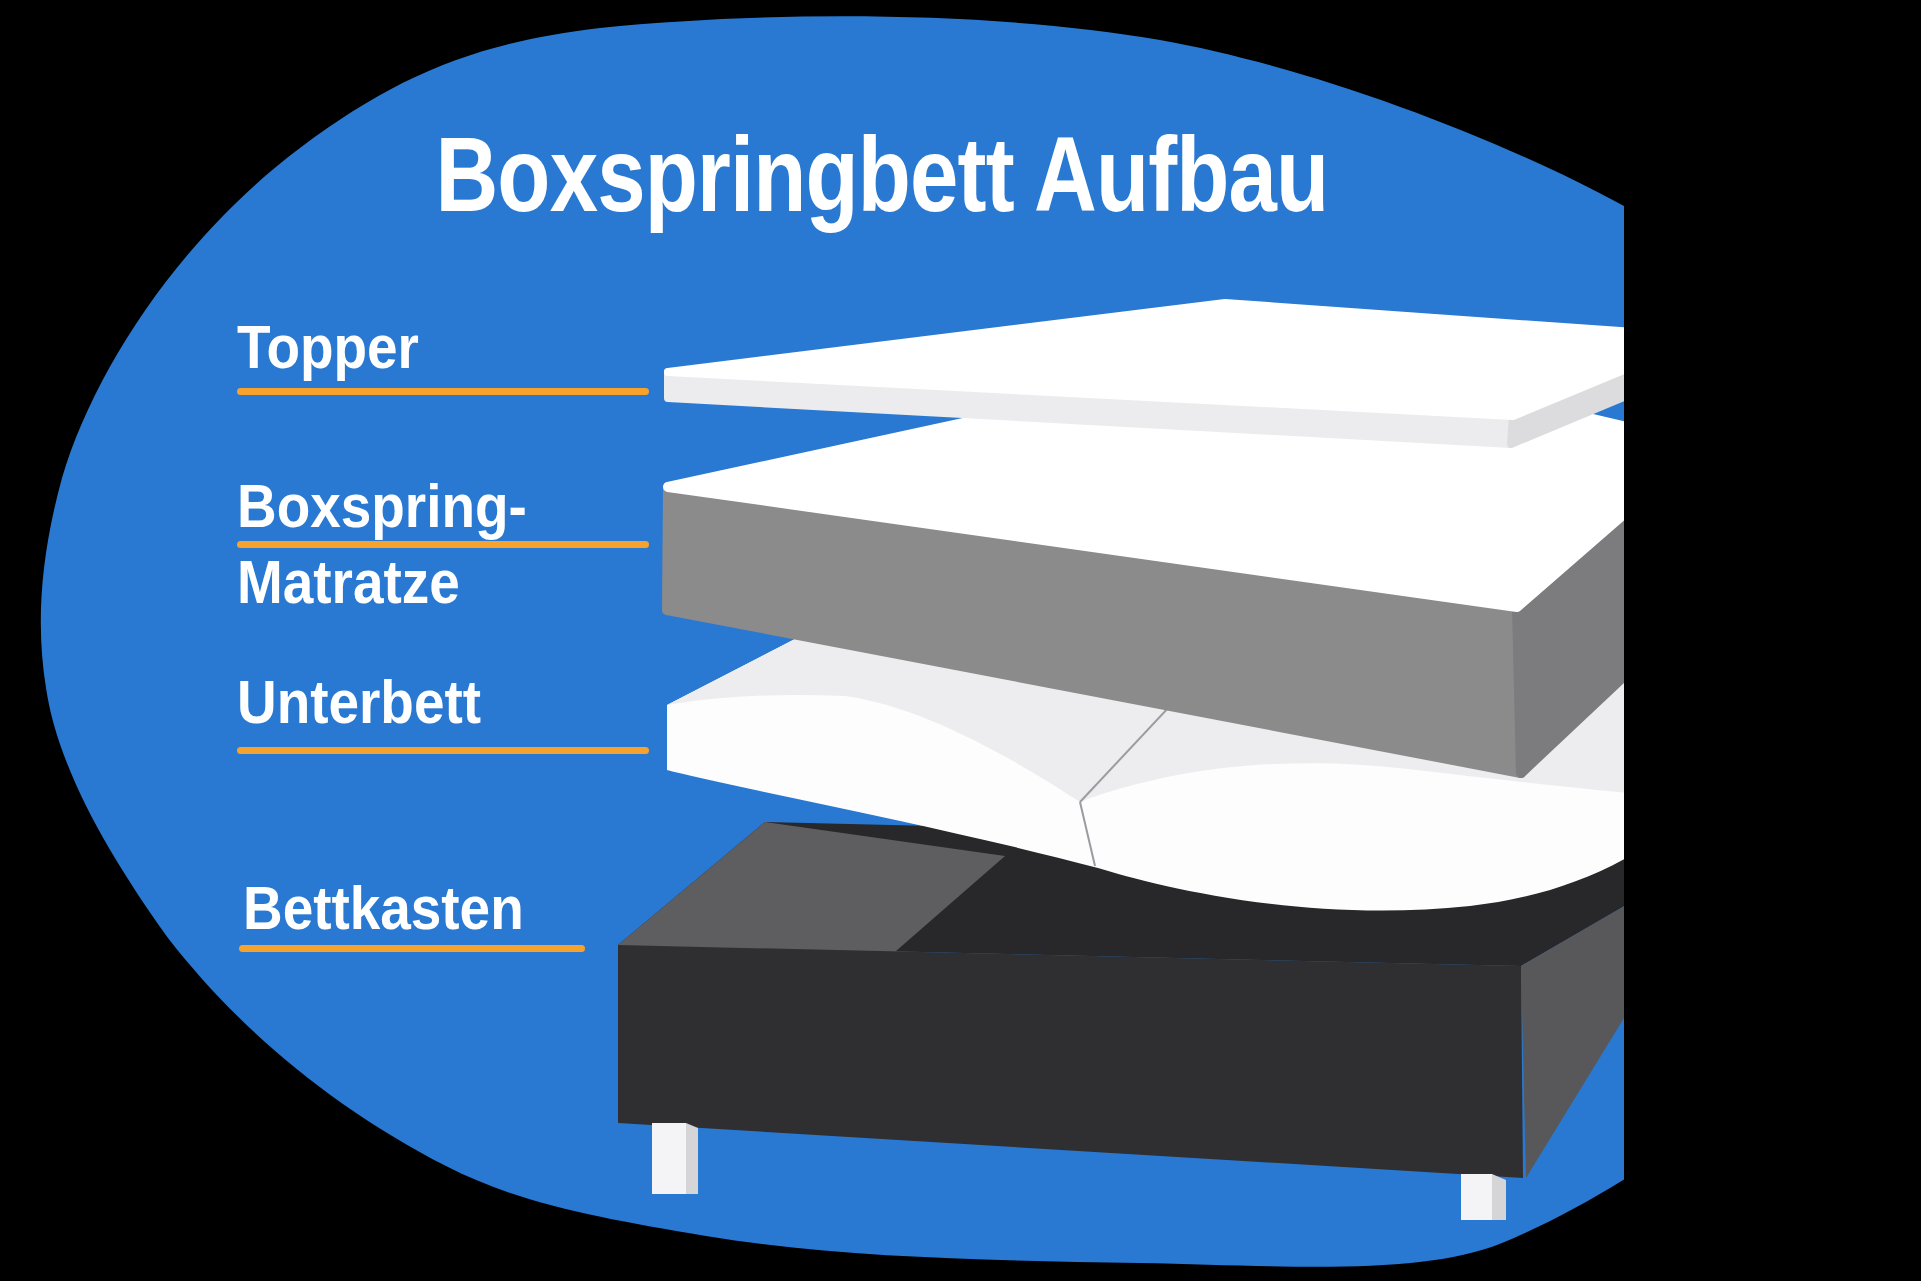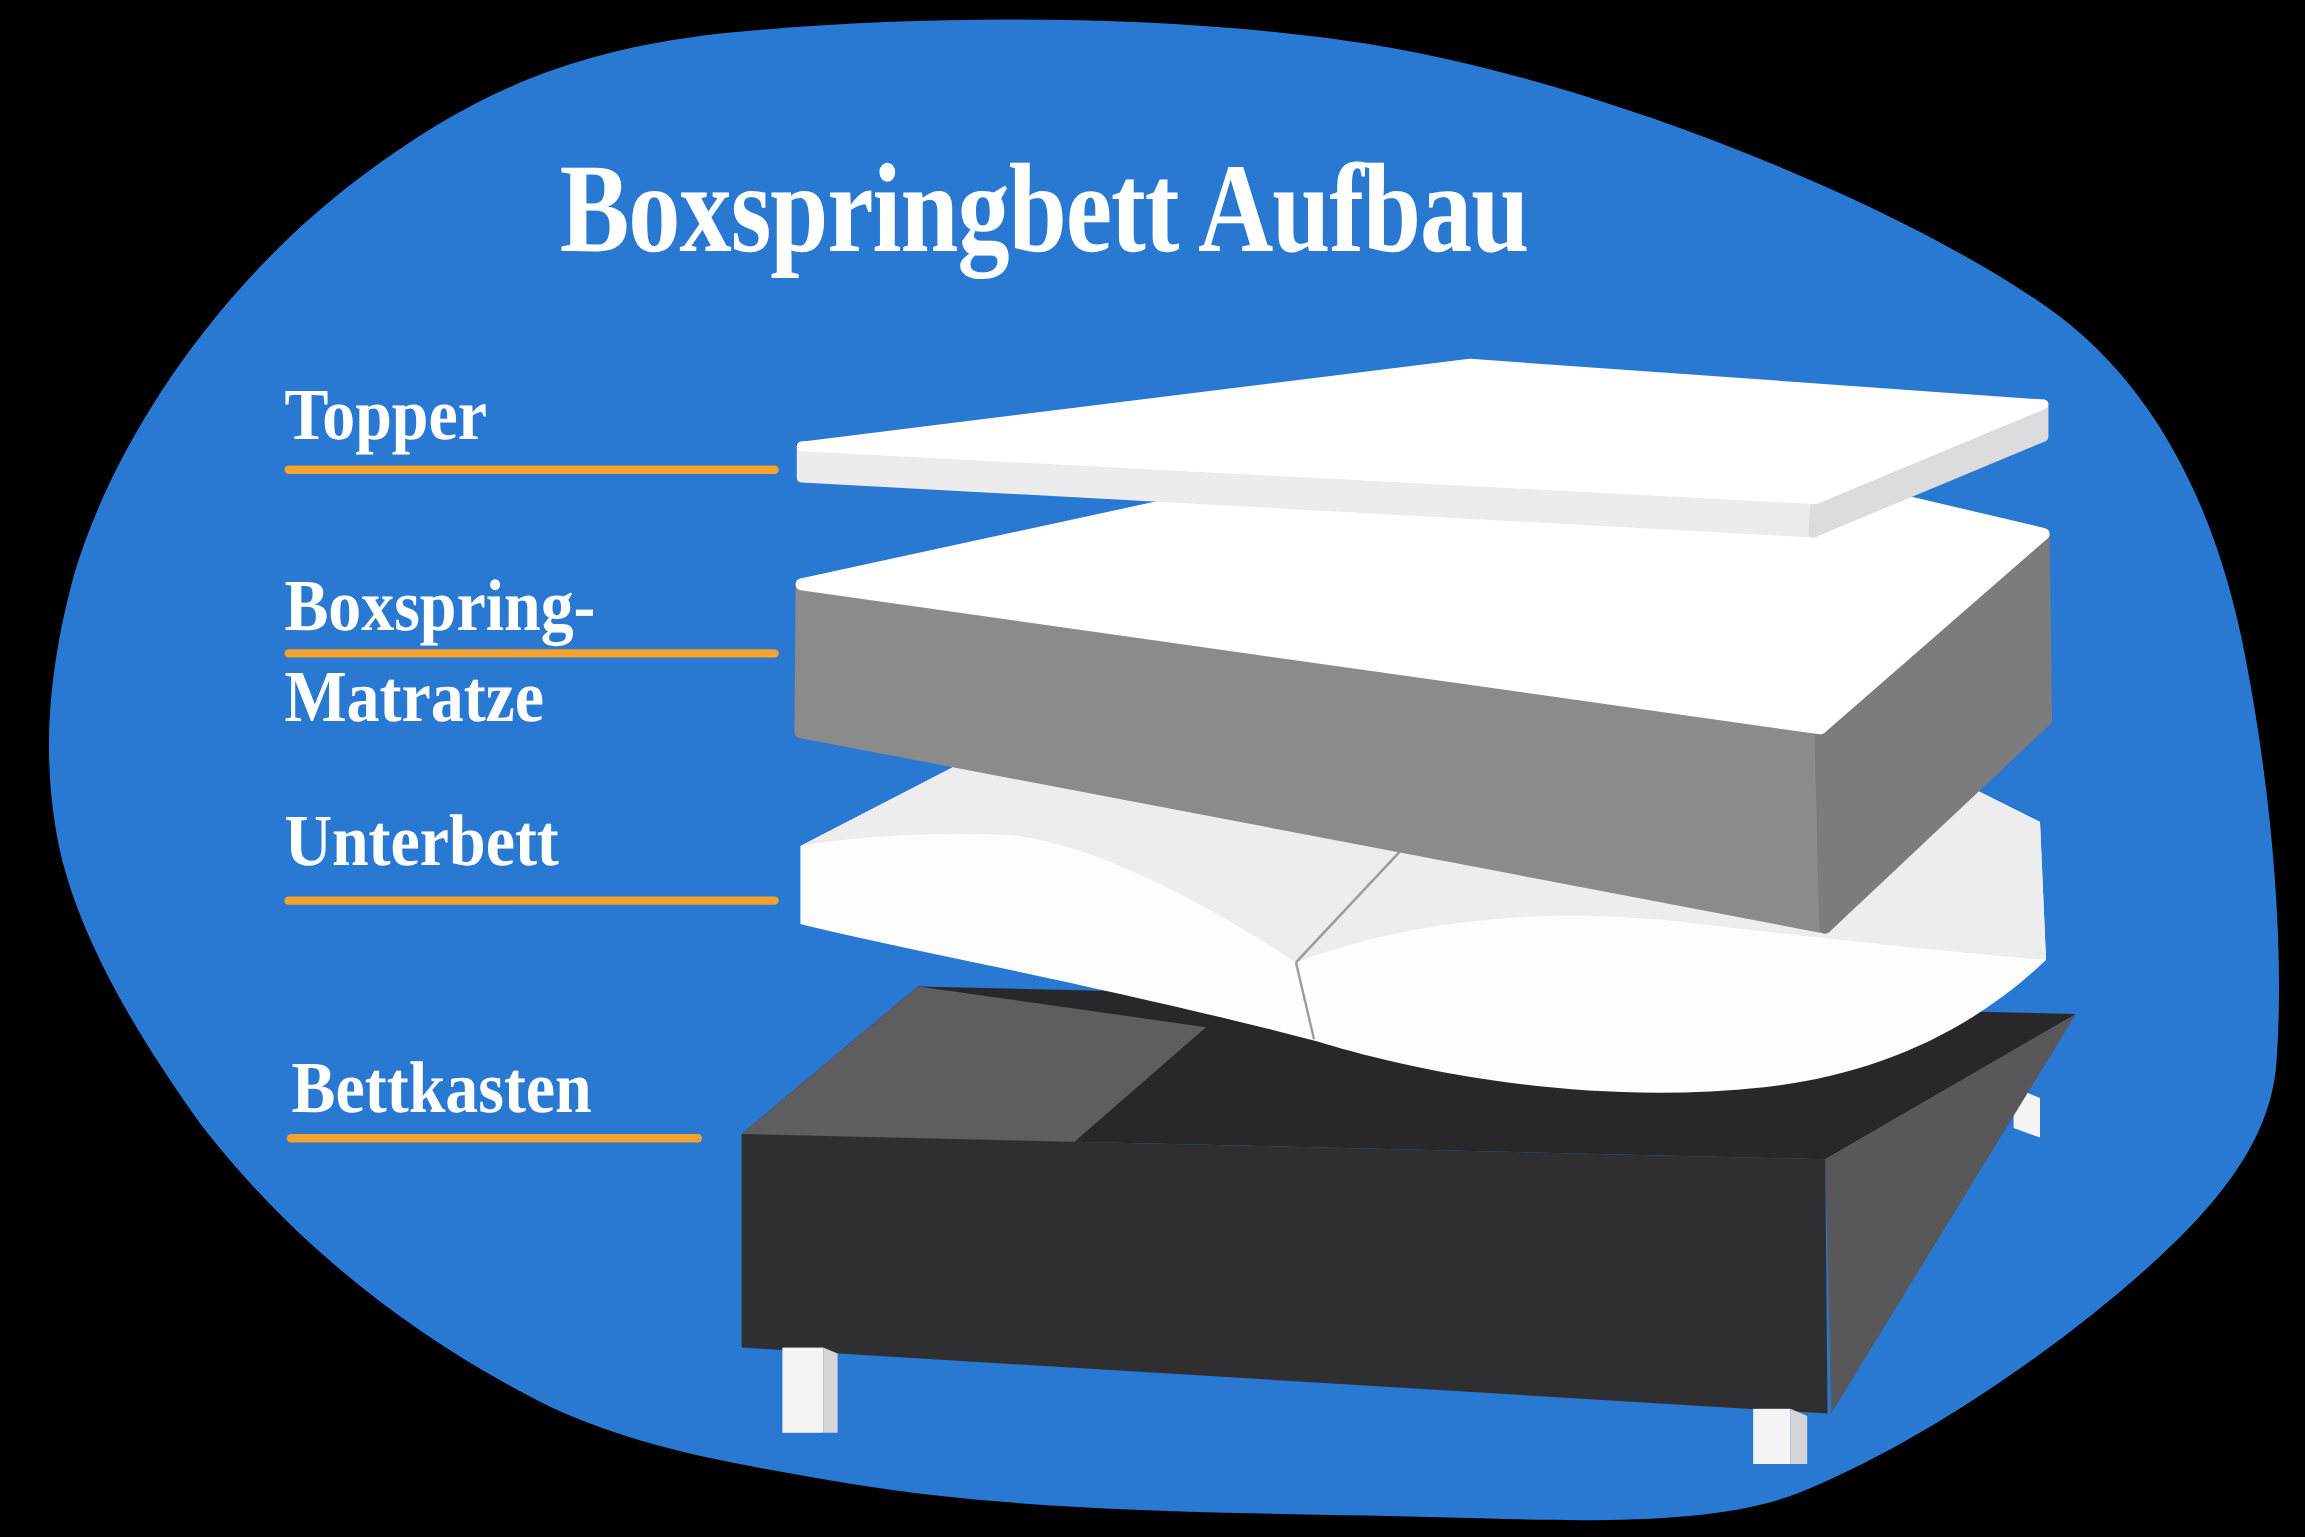--- a/index.html
+++ b/index.html
@@ -1,21 +1,21 @@
 <!DOCTYPE html>
 <html><head>
 <meta charset="utf-8">
 <style>
   html,body{margin:0;padding:0;background:#000;}
   #stage{
     position:relative;
-    width:1921px;height:1281px;
+    width:1624px;height:1281px;
     overflow:hidden;
     background:#000;
-    font-family:Liberation Serif, serif;
+    font-family:Liberation Sans, sans-serif;
   }
   #scene{position:absolute;left:0;top:0;width:1921px;height:1281px;}
   .title{
     position:absolute;
     left:340px;top:114px;width:1060px;
     text-align:center;
     color:#fff;
     font-size:106px;
     font-weight:700;
     line-height:120px;

